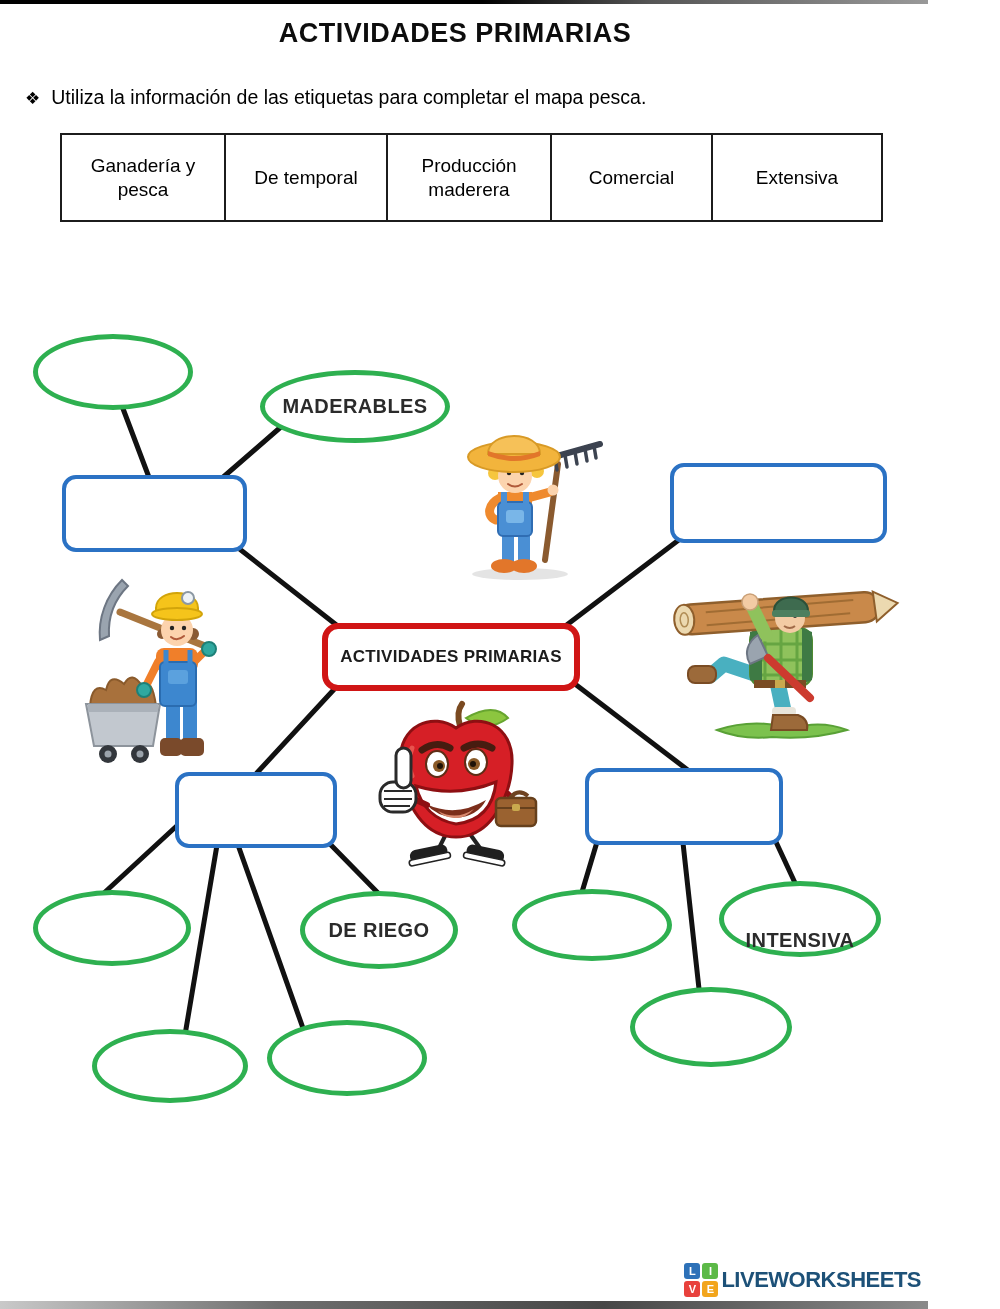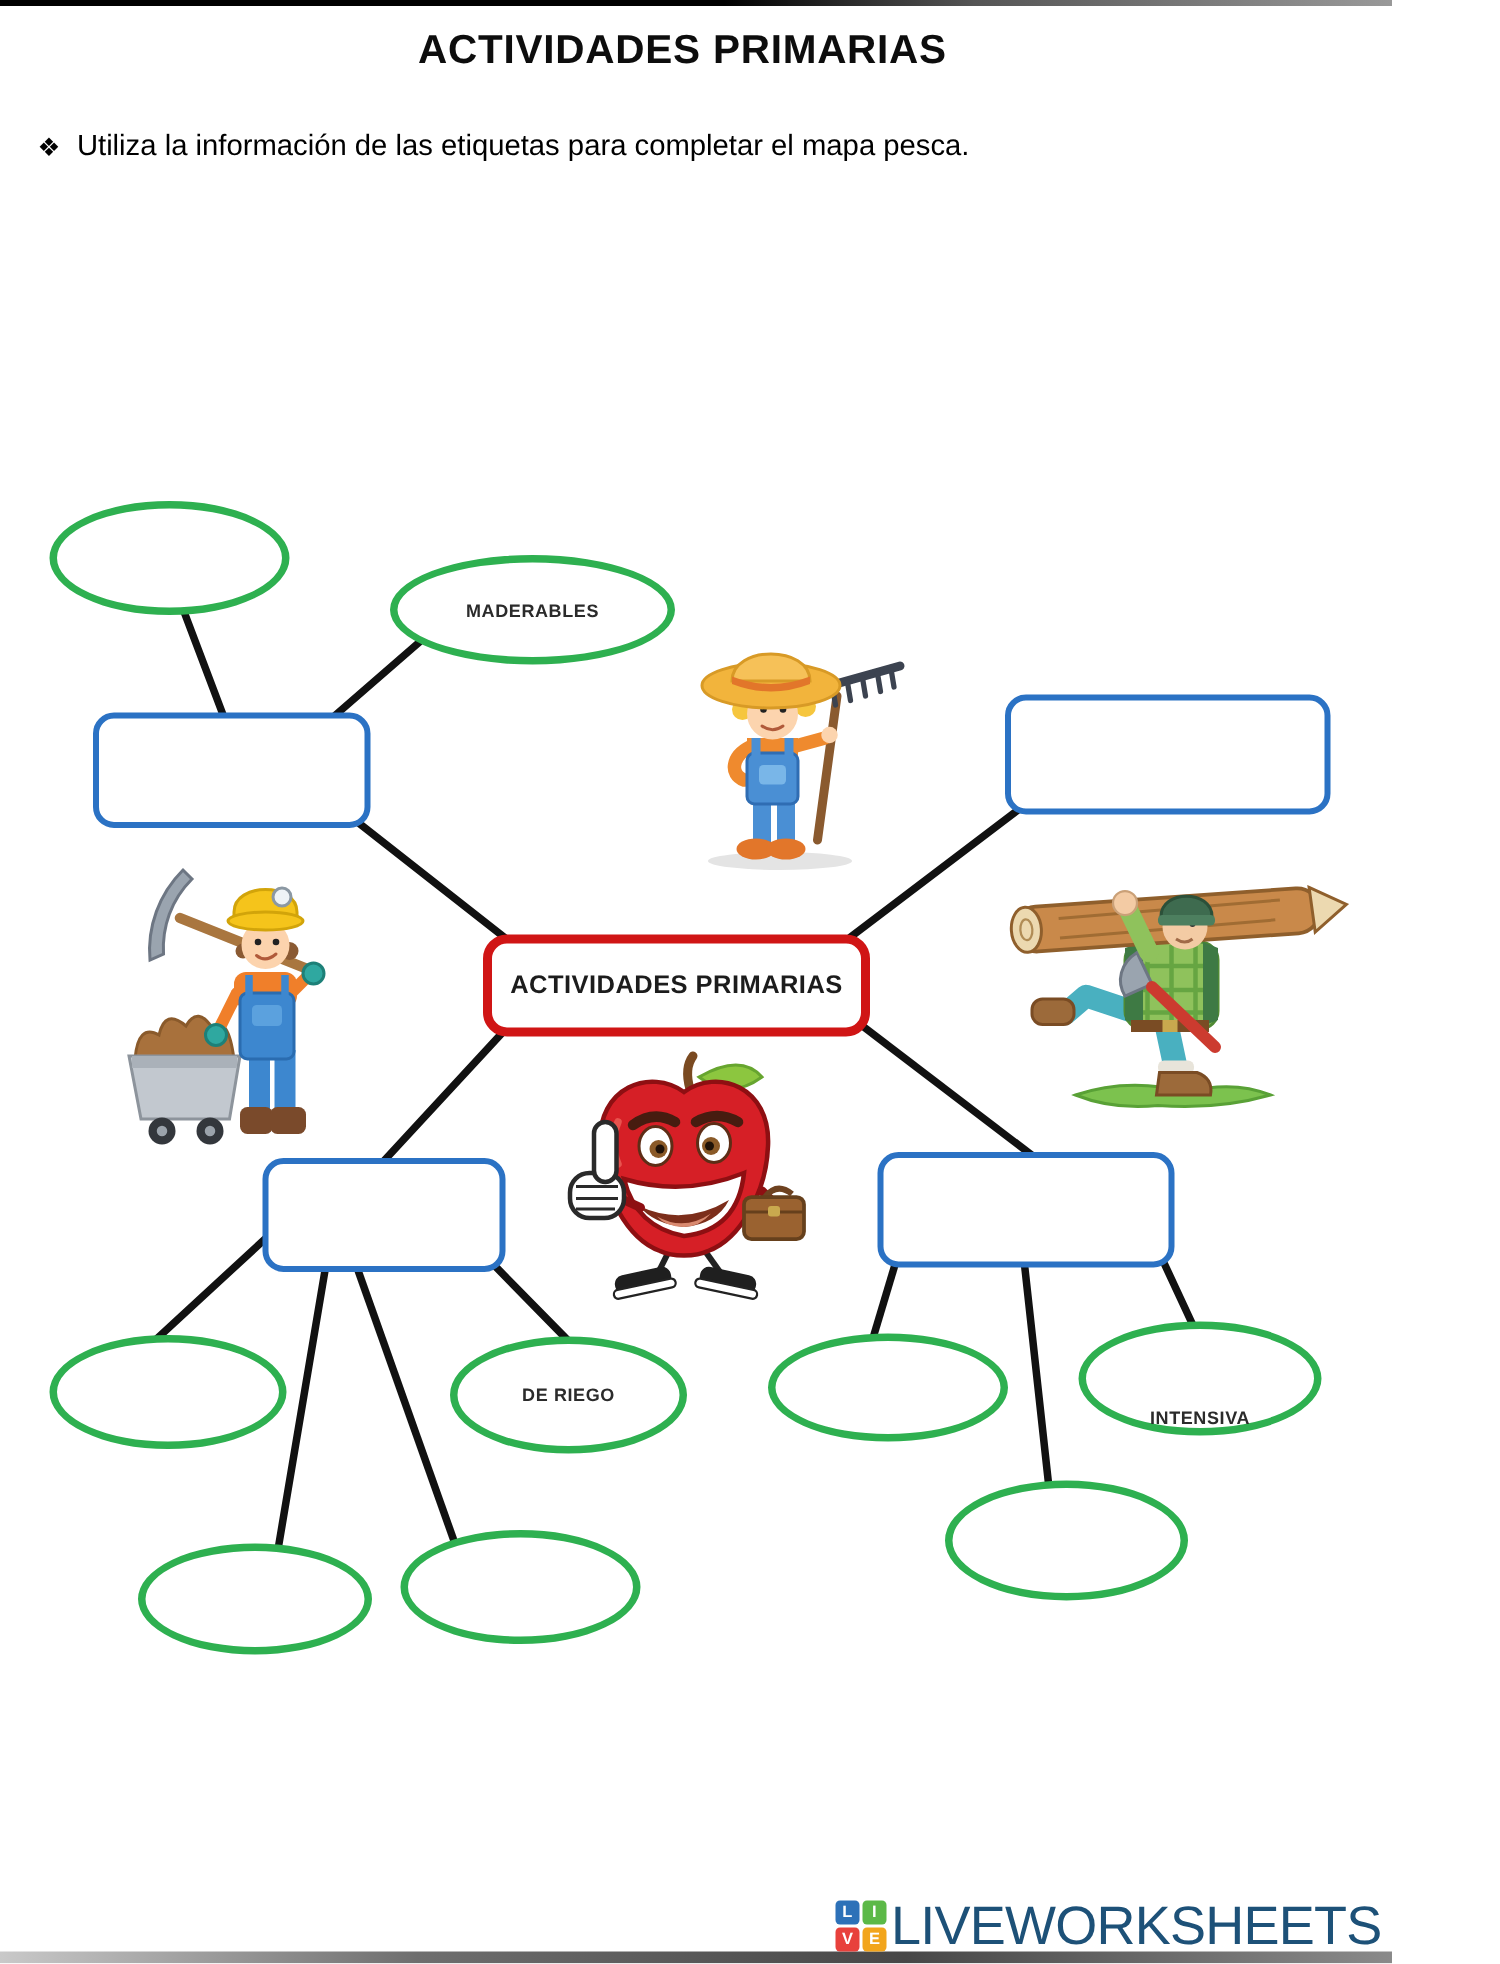--- a/index.html
+++ b/index.html
@@ -24,30 +24,30 @@
   tr.r2 td{height:79px;}
 
   svg.connectors{position:absolute;top:0;left:0;z-index:1;}
 
   .node{position:absolute;background:#fff;box-sizing:border-box;z-index:2;
     display:flex;align-items:center;justify-content:center;}
   .ellipse{border:5px solid #2eb050;border-radius:50%;}
   .bluebox{border:4px solid #2b72c4;border-radius:14px;}
   .centerbox{border:6px solid #d01515;border-radius:16px;font-weight:bold;
     font-size:17px;color:#1c1c1c;letter-spacing:.3px;}
-  .node-label{font-weight:bold;font-size:12px;color:#2b2b2b;letter-spacing:.4px;}
+  .node-label{font-weight:bold;font-size:20px;color:#2b2b2b;letter-spacing:.4px;}
 
   .illus{position:absolute;z-index:3;}
 
   .footer{position:absolute;top:1263px;right:7px;display:flex;align-items:center;gap:3px;z-index:4;}
   .logo-grid{display:grid;grid-template-columns:16px 16px;grid-template-rows:16px 16px;gap:2px;}
   .logo-sq{display:flex;align-items:center;justify-content:center;color:#fff;
     font-size:11px;font-weight:bold;border-radius:3px;line-height:1;}
   .sq-l{background:#2d71b8;} .sq-i{background:#5cb947;} .sq-v{background:#e8413c;} .sq-e{background:#f2a51c;}
-  .brand-text{font-size:36px;font-weight:400;color:#1d5178;letter-spacing:-.5px;}
+  .brand-text{font-size:22px;font-weight:700;color:#1d5178;letter-spacing:-.5px;}
 </style>
 </head>
 <body>
 
 <div class="sheet">
 
   <div class="top-strip"></div>
 
   <div class="title">ACTIVIDADES PRIMARIAS</div>
 
@@ -58,20 +58,27 @@
 
   <table class="labels">
     <colgroup>
         <col style="width:164px">
         <col style="width:162px">
         <col style="width:164px">
         <col style="width:161px">
         <col style="width:170px">
       </colgroup>
     <tbody>
+      <tr class="r1">
+        <td>Ganadería y pesca</td>
+        <td>De temporal</td>
+        <td>Producción maderera</td>
+        <td>Comercial</td>
+        <td>Extensiva</td>
+      </tr>
     </tbody>
   </table>
 
   <svg class="connectors" width="1000" height="1309">
     <g stroke="#111111" stroke-width="5" stroke-linecap="round">
       <line x1="122" y1="406" x2="150" y2="480"></line>
       <line x1="282" y1="426" x2="221" y2="479"></line>
       <line x1="237" y1="547" x2="339" y2="627"></line>
       <line x1="564" y1="627" x2="680" y2="539"></line>
       <line x1="339" y1="684" x2="254" y2="776"></line>

